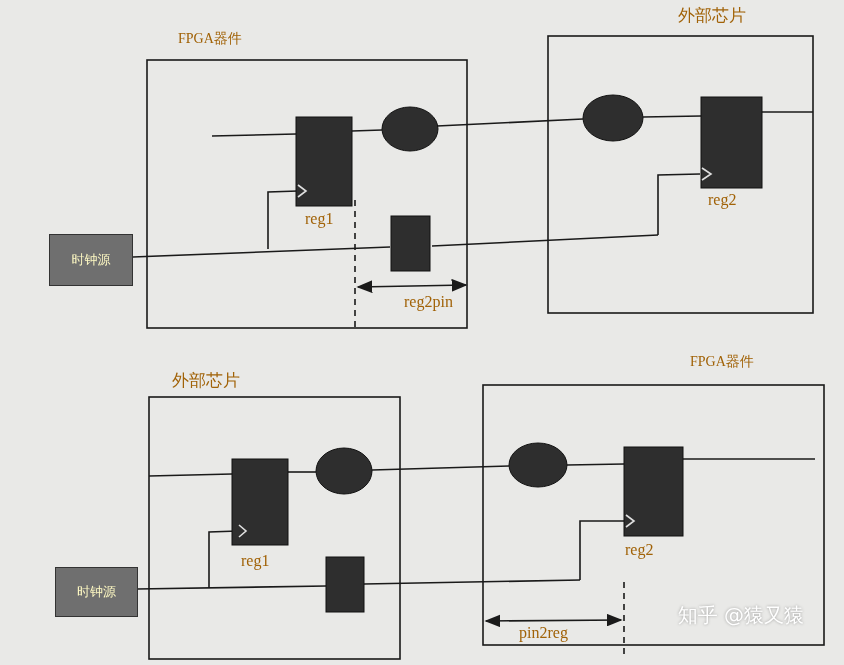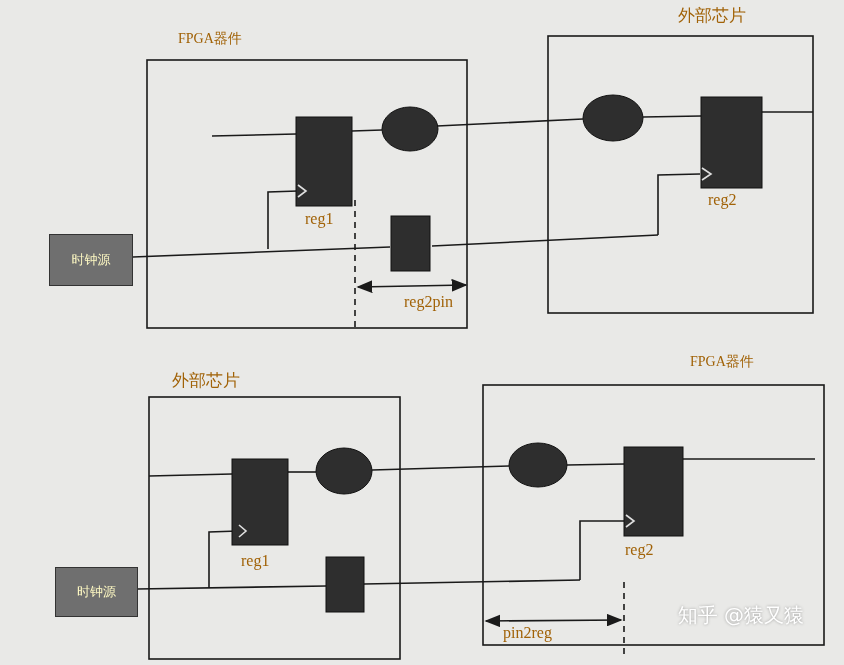--- a/index.html
+++ b/index.html
@@ -114,15 +114,15 @@
 <div class="clk" style="left:49px;top:234px;width:82px;height:50px;">时钟源</div>
 <div class="lbl reg" style="left:305px;top:210px;">reg1</div>
 <div class="lbl reg" style="left:708px;top:191px;">reg2</div>
 <div class="lbl reg" style="left:378px;top:293px;margin-left:26px;">reg2pin</div>
 
 <div class="lbl title cjk" style="left:172px;top:369px;font-size:17px;">外部芯片</div>
 <div class="lbl title" style="left:690px;top:353px;">FPGA器件</div>
 <div class="clk" style="left:55px;top:567px;width:81px;height:48px;">时钟源</div>
 <div class="lbl reg" style="left:241px;top:552px;">reg1</div>
 <div class="lbl reg" style="left:625px;top:541px;">reg2</div>
-<div class="lbl reg" style="left:503px;top:624px;text-align:right;">pin2reg</div>
+<div class="lbl reg" style="left:519px;top:624px;text-align:right;">pin2reg</div>
 
 <div class="watermark">知乎 @猿又猿</div>
 
 </body></html>

